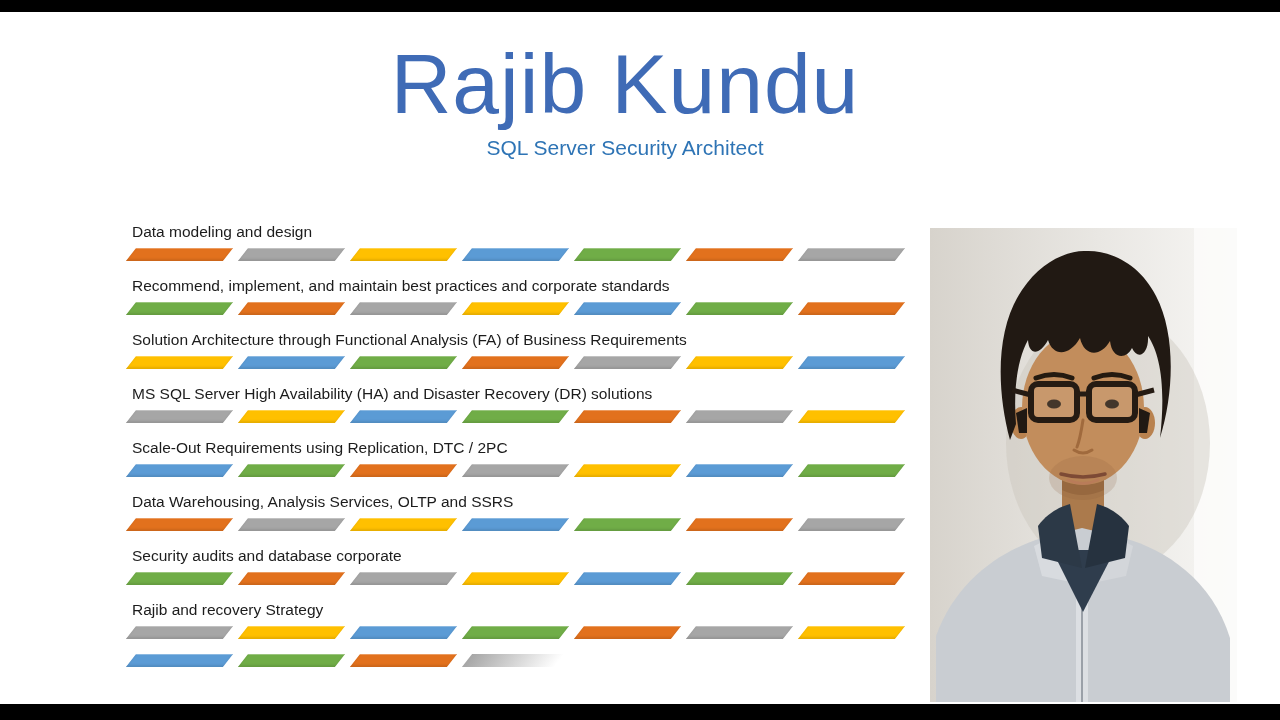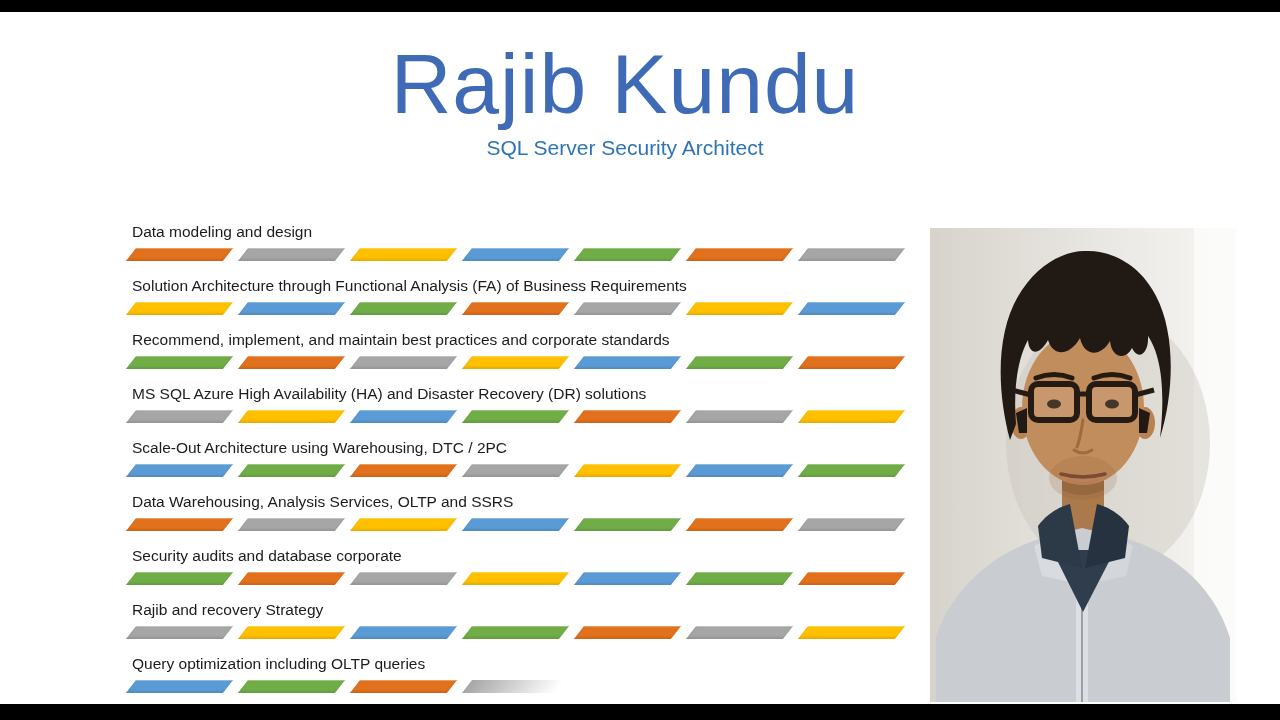--- a/index.html
+++ b/index.html
@@ -39,57 +39,57 @@
             <div class="bar" style="background-color: rgb(226, 113, 29);"></div>
             <div class="bar" style="background-color: rgb(166, 166, 166);"></div>
             <div class="bar" style="background-color: rgb(255, 192, 0);"></div>
             <div class="bar" style="background-color: rgb(91, 155, 213);"></div>
             <div class="bar" style="background-color: rgb(112, 173, 71);"></div>
             <div class="bar" style="background-color: rgb(226, 113, 29);"></div>
             <div class="bar" style="background-color: rgb(166, 166, 166);"></div>
           </div>
         </div>
         <div class="skill-row">
+          <div class="skill-label">Recommend, implement, and maintain best practices and corporate standards</div>
+          <div class="bar-row">
+            <div class="bar" style="background-color: rgb(112, 173, 71);"></div>
+            <div class="bar" style="background-color: rgb(226, 113, 29);"></div>
+            <div class="bar" style="background-color: rgb(166, 166, 166);"></div>
+            <div class="bar" style="background-color: rgb(255, 192, 0);"></div>
+            <div class="bar" style="background-color: rgb(91, 155, 213);"></div>
+            <div class="bar" style="background-color: rgb(112, 173, 71);"></div>
+            <div class="bar" style="background-color: rgb(226, 113, 29);"></div>
+          </div>
+        </div>
+        <div class="skill-row">
           <div class="skill-label">Solution Architecture through Functional Analysis (FA) of Business Requirements</div>
           <div class="bar-row">
             <div class="bar" style="background-color: rgb(255, 192, 0);"></div>
             <div class="bar" style="background-color: rgb(91, 155, 213);"></div>
             <div class="bar" style="background-color: rgb(112, 173, 71);"></div>
             <div class="bar" style="background-color: rgb(226, 113, 29);"></div>
             <div class="bar" style="background-color: rgb(166, 166, 166);"></div>
             <div class="bar" style="background-color: rgb(255, 192, 0);"></div>
             <div class="bar" style="background-color: rgb(91, 155, 213);"></div>
           </div>
         </div>
         <div class="skill-row">
-          <div class="skill-label">Recommend, implement, and maintain best practices and corporate standards</div>
-          <div class="bar-row">
-            <div class="bar" style="background-color: rgb(112, 173, 71);"></div>
-            <div class="bar" style="background-color: rgb(226, 113, 29);"></div>
-            <div class="bar" style="background-color: rgb(166, 166, 166);"></div>
-            <div class="bar" style="background-color: rgb(255, 192, 0);"></div>
-            <div class="bar" style="background-color: rgb(91, 155, 213);"></div>
-            <div class="bar" style="background-color: rgb(112, 173, 71);"></div>
-            <div class="bar" style="background-color: rgb(226, 113, 29);"></div>
-          </div>
-        </div>
-        <div class="skill-row">
-          <div class="skill-label">MS SQL Azure High Availability (HA) and Disaster Recovery (DR) solutions</div>
-          <div class="bar-row">
-            <div class="bar" style="background-color: rgb(166, 166, 166);"></div>
-            <div class="bar" style="background-color: rgb(255, 192, 0);"></div>
-            <div class="bar" style="background-color: rgb(91, 155, 213);"></div>
-            <div class="bar" style="background-color: rgb(112, 173, 71);"></div>
-            <div class="bar" style="background-color: rgb(226, 113, 29);"></div>
-            <div class="bar" style="background-color: rgb(166, 166, 166);"></div>
-            <div class="bar" style="background-color: rgb(255, 192, 0);"></div>
-          </div>
-        </div>
-        <div class="skill-row">
-          <div class="skill-label">Scale-Out Architecture using Warehousing, DTC / 2PC</div>
+          <div class="skill-label">MS SQL Server High Availability (HA) and Disaster Recovery (DR) solutions</div>
+          <div class="bar-row">
+            <div class="bar" style="background-color: rgb(166, 166, 166);"></div>
+            <div class="bar" style="background-color: rgb(255, 192, 0);"></div>
+            <div class="bar" style="background-color: rgb(91, 155, 213);"></div>
+            <div class="bar" style="background-color: rgb(112, 173, 71);"></div>
+            <div class="bar" style="background-color: rgb(226, 113, 29);"></div>
+            <div class="bar" style="background-color: rgb(166, 166, 166);"></div>
+            <div class="bar" style="background-color: rgb(255, 192, 0);"></div>
+          </div>
+        </div>
+        <div class="skill-row">
+          <div class="skill-label">Scale-Out Requirements using Replication, DTC / 2PC</div>
           <div class="bar-row">
             <div class="bar" style="background-color: rgb(91, 155, 213);"></div>
             <div class="bar" style="background-color: rgb(112, 173, 71);"></div>
             <div class="bar" style="background-color: rgb(226, 113, 29);"></div>
             <div class="bar" style="background-color: rgb(166, 166, 166);"></div>
             <div class="bar" style="background-color: rgb(255, 192, 0);"></div>
             <div class="bar" style="background-color: rgb(91, 155, 213);"></div>
             <div class="bar" style="background-color: rgb(112, 173, 71);"></div>
           </div>
         </div>
@@ -123,21 +123,20 @@
             <div class="bar" style="background-color: rgb(166, 166, 166);"></div>
             <div class="bar" style="background-color: rgb(255, 192, 0);"></div>
             <div class="bar" style="background-color: rgb(91, 155, 213);"></div>
             <div class="bar" style="background-color: rgb(112, 173, 71);"></div>
             <div class="bar" style="background-color: rgb(226, 113, 29);"></div>
             <div class="bar" style="background-color: rgb(166, 166, 166);"></div>
             <div class="bar" style="background-color: rgb(255, 192, 0);"></div>
           </div>
         </div>
         <div class="skill-row">
-          <div class="skill-label">Query optimization including OLTP queries</div>
           <div class="bar-row">
             <div class="bar" style="background-color: rgb(91, 155, 213);"></div>
             <div class="bar" style="background-color: rgb(112, 173, 71);"></div>
             <div class="bar" style="background-color: rgb(226, 113, 29);"></div>
             <div class="bar" style="background-image: linear-gradient(90deg, rgb(166, 166, 166) 0%, rgba(255, 255, 255, 0) 95%); box-shadow: none;"></div>
           </div>
         </div>
       </div>
 
     <div class="photo">

